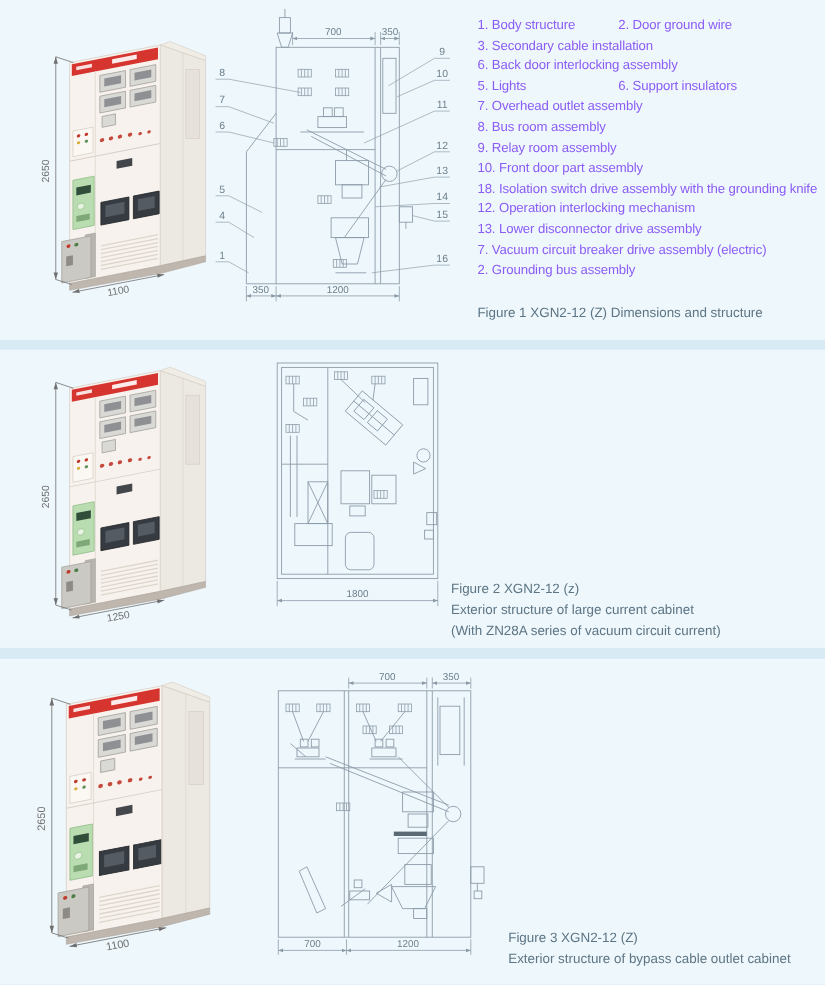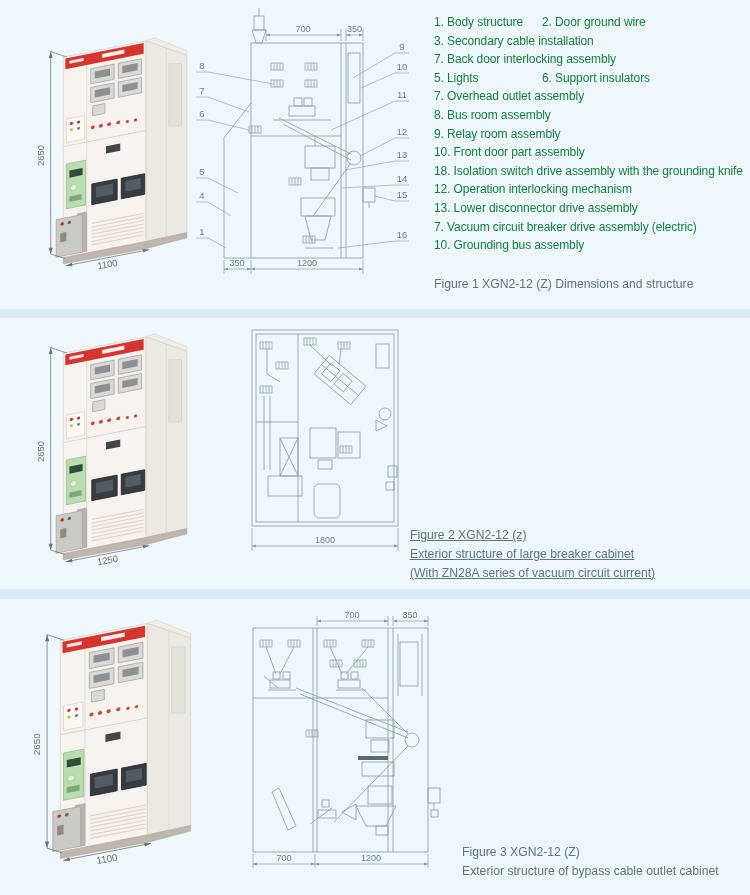--- a/index.html
+++ b/index.html
@@ -9,23 +9,23 @@
     background:#d8ebf5;
     position:relative;
     overflow:hidden;
   }
   .panel { position:absolute; left:0; width:750px; background:#eef7fc; }
   #panel1 { top:0;   height:309px; }
   #panel2 { top:318px; height:271px; }
   #panel3 { top:599px; height:296px; }
   .abs { position:absolute; }
   .parts-list { position:absolute; left:434px; top:13px; width:314px;
-    font-size:12px; color:#15803d; letter-spacing:-0.1px; }
+    font-size:12px; color:#8b5cf6; letter-spacing:-0.1px; }
   .parts-row { position:relative; height:18.6px; line-height:18.6px; white-space:nowrap; }
-  .parts-row .c2 { position:absolute; left:108px; top:0; }
+  .parts-row .c2 { position:absolute; left:128px; top:0; }
   .caption { position:absolute; font-size:12.2px; color:#5d7584; white-space:nowrap; line-height:19px; }
   svg { display:block; }
   svg text { font-family:"Liberation Sans", sans-serif; }
 </style>
 </head>
 <body>
 
 <div class="panel" id="panel1">
 
   <svg class="abs" style="left:26px; top:14px;" width="182" height="258" viewBox="0 0 180 288">
@@ -217,31 +217,31 @@
       <text x="209" y="150">13</text>
       <text x="209" y="174">14</text>
       <text x="209" y="190">15</text>
       <text x="209" y="230">16</text>
     </g>
   </svg>
 
   <div class="parts-list">
     <div class="parts-row"><span class="c1">1. Body structure</span><span class="c2">2. Door ground wire</span></div>
     <div class="parts-row"><span class="c1">3. Secondary cable installation</span><span class="c2"></span></div>
-    <div class="parts-row"><span class="c1">7. Back door interlocking assembly</span><span class="c2"></span></div>
+    <div class="parts-row"><span class="c1">6. Back door interlocking assembly</span><span class="c2"></span></div>
     <div class="parts-row"><span class="c1">5. Lights</span><span class="c2">6. Support insulators</span></div>
     <div class="parts-row"><span class="c1">7. Overhead outlet assembly</span><span class="c2"></span></div>
     <div class="parts-row"><span class="c1">8. Bus room assembly</span><span class="c2"></span></div>
     <div class="parts-row"><span class="c1">9. Relay room assembly</span><span class="c2"></span></div>
     <div class="parts-row"><span class="c1">10. Front door part assembly</span><span class="c2"></span></div>
     <div class="parts-row"><span class="c1">18. Isolation switch drive assembly with the grounding knife</span><span class="c2"></span></div>
     <div class="parts-row"><span class="c1">12. Operation interlocking mechanism</span><span class="c2"></span></div>
     <div class="parts-row"><span class="c1">13. Lower disconnector drive assembly</span><span class="c2"></span></div>
     <div class="parts-row"><span class="c1">7. Vacuum circuit breaker drive assembly (electric)</span><span class="c2"></span></div>
-    <div class="parts-row"><span class="c1">10. Grounding bus assembly</span><span class="c2"></span></div>
+    <div class="parts-row"><span class="c1">2. Grounding bus assembly</span><span class="c2"></span></div>
   </div>
 
   <div class="caption" style="left:434px; top:275px;text-align:center;">Figure 1  XGN2-12 (Z) Dimensions and structure</div>
 </div>
 
 <div class="panel" id="panel2">
 
   <svg class="abs" style="left:26px; top:-8px;" width="182" height="258" viewBox="0 0 180 288">
     <g>
       <polygon points="122,30 132,26.5 168,41 168,46" fill="#f0ece6" stroke="#d9d2c9" stroke-width="0.7"></polygon>
@@ -380,23 +380,23 @@
       <rect x="146" y="164" width="8" height="8"></rect>
     </g>
     <g stroke="#8b9aa7" stroke-width="0.7" fill="none">
       <line x1="12" y1="210" x2="12" y2="233"></line>
         <line x1="158" y1="210" x2="158" y2="233"></line>
       <line x1="12" y1="228" x2="158" y2="228" marker-start="url(#arw2)" marker-end="url(#arw2)"></line>
     </g>
     <text x="85" y="225" font-size="9" fill="#6d808c" text-anchor="middle">1800</text>
   </svg>
 
-  <div class="caption" style="left:410px; top:208px;text-decoration:underline;">
+  <div class="caption" style="left:410px; top:208px;">
     <div>Figure 2  XGN2-12 (z)</div>
-    <div>Exterior structure of large breaker cabinet</div>
+    <div>Exterior structure of large current cabinet</div>
     <div>(With ZN28A series of vacuum circuit current)</div>
   </div>
 </div>
 
 <div class="panel" id="panel3">
 
   <svg class="abs" style="left:26px; top:-4px;" width="182" height="272" viewBox="0 0 180 288">
     <g>
       <polygon points="122,30 132,26.5 168,41 168,46" fill="#f0ece6" stroke="#d9d2c9" stroke-width="0.7"></polygon>
       <polygon points="122,30 168,46 168,244 122,254" fill="#ece8e2" stroke="#d7d0c7" stroke-width="0.8"></polygon>

